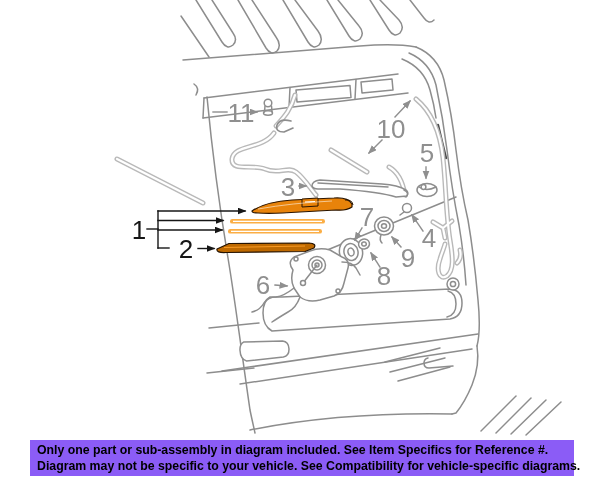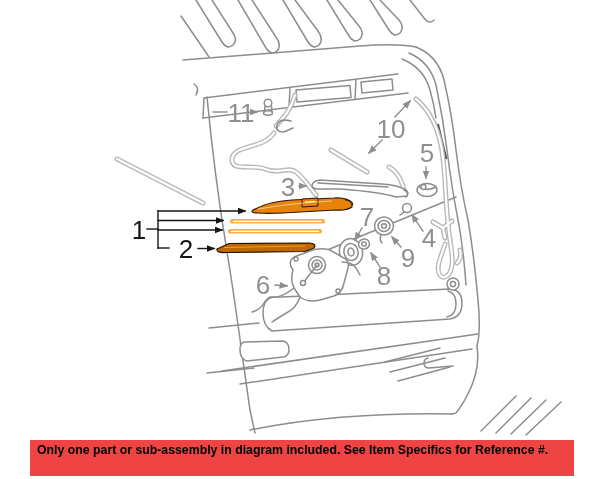--- a/index.html
+++ b/index.html
@@ -6,21 +6,21 @@
   .stage{
     position:relative;width:600px;height:479px;background:#ffffff;overflow:hidden;
     font-family:"Liberation Sans", sans-serif;
   }
   .diagram-svg{position:absolute;left:0;top:0;}
   .callout-num{font-family:"Liberation Sans", sans-serif;font-size:26px;}
   .callout-black{fill:#161616;}
   .callout-gray{fill:#8f8f8f;}
   .banner{
     position:absolute;left:30px;top:440px;width:544px;height:36px;
-    background:#ef4444;color:#000;
+    background:#8b5cf6;color:#000;
     font-weight:bold;font-size:12.3px;line-height:16.4px;
     padding:2px 0 0 7px;box-sizing:border-box;
     letter-spacing:0px;white-space:nowrap;
   }
 </style>
 </head>
 <body>
 
 <div class="stage">
 
@@ -231,15 +231,16 @@
       <text class="callout-gray" x="367" y="226">7</text>
       <text class="callout-gray" x="384" y="285">8</text>
       <text class="callout-gray" x="408" y="267">9</text>
       <text class="callout-gray" x="391" y="138">10</text>
       <text class="callout-gray" x="241" y="122">11</text>
     </g>
   </svg>
 
   <div class="banner">
     <div>Only one part or sub-assembly in diagram included. See Item Specifics for Reference #.</div>
+    <div>Diagram may not be specific to your vehicle. See Compatibility for vehicle-specific diagrams.</div>
   </div>
 
 </div>
 
 </body></html>

